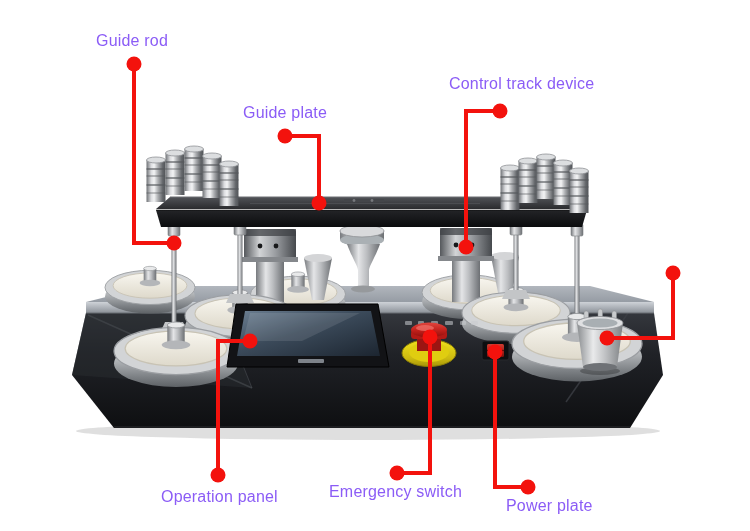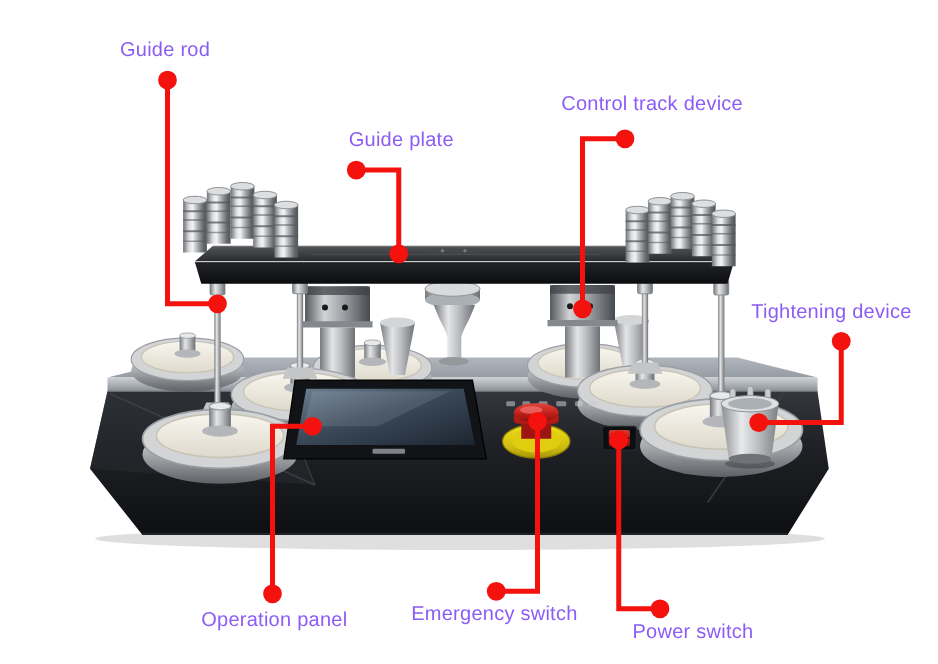--- a/index.html
+++ b/index.html
@@ -6,21 +6,21 @@
   .stage{
     position:relative;width:750px;height:531px;background:#ffffff;
     overflow:hidden;font-family:"Liberation Sans",sans-serif;
   }
   .stage svg{position:absolute;left:0;top:0;}
   .callout{
     position:absolute;font-size:16px;line-height:18px;color:#8b5cf6;
     white-space:nowrap;letter-spacing:.2px;
   }
   .co-guide-rod{left:96px;top:32px;}
-  .co-guide-plate{left:243px;top:104px;margin-left:36px;}
+  .co-guide-plate{left:243px;top:104px;}
   .co-control-track{left:449px;top:75px;}
   .co-tightening{left:601px;top:241px;}
   .co-operation{left:161px;top:488px;}
   .co-emergency{left:329px;top:483px;text-align:center;}
   .co-power{left:506px;top:497px;}
 </style>
 </head>
 <body>
 
 <div class="stage">
@@ -307,18 +307,17 @@
         <polyline points="495,352 495,487 528,487"></polyline>
         <circle cx="495" cy="352" r="7.5" fill="#f3120d" stroke="none"></circle>
         <circle cx="528" cy="487" r="7.5" fill="#f3120d" stroke="none"></circle>
       </g>
     </g>
   </svg>
 
   <div class="callout co-guide-rod">Guide rod</div>
   <div class="callout co-guide-plate">Guide plate</div>
   <div class="callout co-control-track">Control track device</div>
-  <div class="callout co-tightening">Tightening device</div>
   <div class="callout co-operation">Operation panel</div>
   <div class="callout co-emergency">Emergency switch</div>
-  <div class="callout co-power">Power switch</div>
+  <div class="callout co-power">Power plate</div>
 
 </div>
 
 </body></html>

